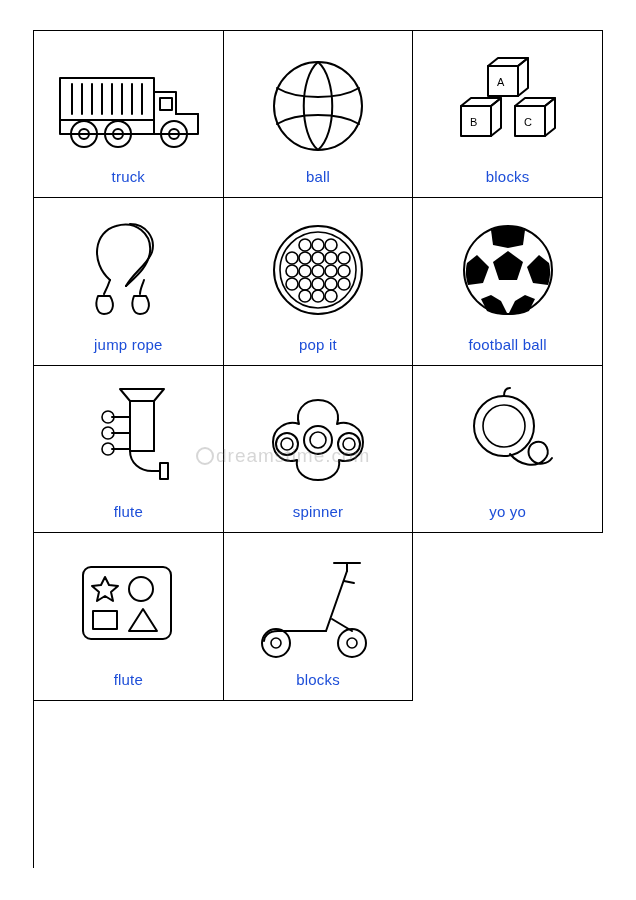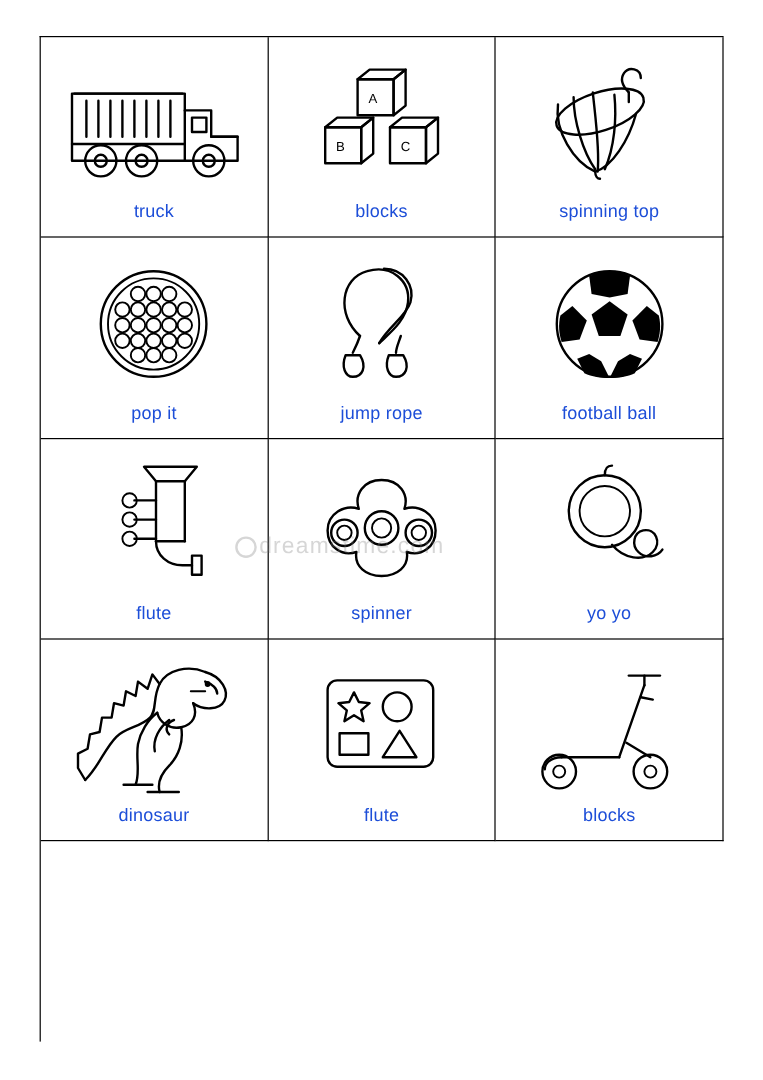--- a/index.html
+++ b/index.html
@@ -127,20 +127,32 @@
         <circle class="s" cx="70" cy="86" r="13"></circle>
         <circle class="s" cx="70" cy="86" r="5"></circle>
         <circle class="s" cx="126" cy="86" r="13"></circle>
         <circle class="s" cx="126" cy="86" r="5"></circle>
         <path class="s" d="M128 66 L150 66"></path>
       </svg>
     </div>
     <div class="label">truck</div>
   </div>
 
+  <div class="cell">
+    <div class="art">
+      <svg width="110" height="110" viewBox="0 0 110 110">
+        <circle class="s" cx="55" cy="58" r="44"></circle>
+        <path class="s" d="M55 14 C36 30 36 86 55 102"></path>
+        <path class="s" d="M55 14 C74 30 74 86 55 102"></path>
+        <path class="s" d="M14 40 C34 52 76 52 96 40"></path>
+        <path class="s" d="M14 76 C34 64 76 64 96 76"></path>
+      </svg>
+    </div>
+    <div class="label">ball</div>
+  </div>
 
   <div class="cell">
     <div class="art">
       <svg width="150" height="110" viewBox="0 0 150 110">
 
         <path class="s" d="M55 18 L85 18 L95 10 L65 10 Z"></path>
         <path class="s" d="M85 18 L85 48 L95 40 L95 10 Z"></path>
         <rect class="s" x="55" y="18" width="30" height="30"></rect>
         <text class="tiny" x="64" y="38">A</text>
 
@@ -151,34 +163,33 @@
 
         <path class="s" d="M82 58 L112 58 L122 50 L92 50 Z"></path>
         <path class="s" d="M112 58 L112 88 L122 80 L122 50 Z"></path>
         <rect class="s" x="82" y="58" width="30" height="30"></rect>
         <text class="tiny" x="91" y="78">C</text>
       </svg>
     </div>
     <div class="label">blocks</div>
   </div>
 
-  <div class="cell">
-    <div class="art">
-      <svg width="140" height="120" viewBox="0 0 140 120">
-        <path class="s" d="M96 22 C96 14 86 12 82 18 C78 24 82 30 86 34"></path>
-        <ellipse class="s" cx="62" cy="50" rx="38" ry="16" transform="rotate(-18 62 50)"></ellipse>
-        <path class="s" d="M27 44 C24 66 40 92 58 100 C72 96 86 74 92 52"></path>
-        <path class="s" d="M58 100 C58 104 60 106 62 106"></path>
-        <path class="s" d="M40 38 C40 58 48 84 58 98"></path>
-        <path class="s" d="M56 34 C58 54 62 82 60 100"></path>
-        <path class="s" d="M74 36 C76 56 74 80 66 98"></path>
-        <path class="s" d="M86 34 L86 42"></path>
-      </svg>
-    </div>
-    <div class="label">spinning top</div>
+
+  <div class="cell">
+    <div class="art">
+      <svg width="120" height="120" viewBox="0 0 120 120">
+        <path class="s" d="M42 70 C22 52 26 22 48 16 C68 10 84 24 82 42 C80 58 66 68 58 76"></path>
+        <path class="s" d="M42 70 C40 76 38 80 36 84"></path>
+        <path class="s" d="M58 76 C66 62 80 54 84 42 C88 28 78 14 62 14"></path>
+        <path class="s" d="M76 70 C74 76 72 80 72 84"></path>
+        <path class="s" d="M30 86 C26 96 30 104 36 104 C44 104 48 96 42 86 Z"></path>
+        <path class="s" d="M66 86 C62 96 66 104 72 104 C80 104 84 96 78 86 Z"></path>
+      </svg>
+    </div>
+    <div class="label">jump rope</div>
   </div>
 
   <div class="cell">
     <div class="art">
       <svg width="110" height="110" viewBox="0 0 110 110">
         <circle class="s" cx="55" cy="55" r="44"></circle>
         <circle class="thin" cx="55" cy="55" r="38"></circle>
         <g class="thin">
           <circle cx="42" cy="30" r="6"></circle>
             <circle cx="55" cy="30" r="6"></circle>
@@ -200,34 +211,20 @@
             <circle cx="81" cy="69" r="6"></circle>
           <circle cx="42" cy="81" r="6"></circle>
             <circle cx="55" cy="81" r="6"></circle>
             <circle cx="68" cy="81" r="6"></circle>
         </g>
       </svg>
     </div>
     <div class="label">pop it</div>
   </div>
 
-  <div class="cell">
-    <div class="art">
-      <svg width="120" height="120" viewBox="0 0 120 120">
-        <path class="s" d="M42 70 C22 52 26 22 48 16 C68 10 84 24 82 42 C80 58 66 68 58 76"></path>
-        <path class="s" d="M42 70 C40 76 38 80 36 84"></path>
-        <path class="s" d="M58 76 C66 62 80 54 84 42 C88 28 78 14 62 14"></path>
-        <path class="s" d="M76 70 C74 76 72 80 72 84"></path>
-        <path class="s" d="M30 86 C26 96 30 104 36 104 C44 104 48 96 42 86 Z"></path>
-        <path class="s" d="M66 86 C62 96 66 104 72 104 C80 104 84 96 78 86 Z"></path>
-      </svg>
-    </div>
-    <div class="label">jump rope</div>
-  </div>
-
 
   <div class="cell">
     <div class="art">
       <svg width="110" height="110" viewBox="0 0 110 110">
         <circle class="s" cx="55" cy="55" r="44"></circle>
         <polygon class="fillblack" points="55,36 70,47 64,65 46,65 40,47"></polygon>
         <path class="fillblack" d="M55 11 C48 11 42 13 38 15 L40 30 L55 33 L70 30 L72 15 C68 13 62 11 55 11 Z"></path>
         <path class="fillblack" d="M14 48 C12 56 13 64 15 70 L30 68 L36 52 L24 40 Z"></path>
         <path class="fillblack" d="M96 48 L86 40 L74 52 L80 68 L95 70 C97 64 98 56 96 48 Z"></path>
         <path class="fillblack" d="M34 96 C40 99 48 100 55 100 L48 86 L38 80 L28 84 Z"></path>
@@ -275,42 +272,20 @@
       <svg width="120" height="110" viewBox="0 0 120 110">
         <circle class="s" cx="56" cy="44" r="30"></circle>
         <circle class="thin" cx="56" cy="44" r="21"></circle>
         <path class="s" d="M56 14 C56 8 58 6 62 6"></path>
         <path class="s" d="M62 72 C72 84 88 86 96 78 C104 70 98 58 88 60 C80 62 78 72 84 78 C90 84 100 82 104 76"></path>
       </svg>
     </div>
     <div class="label">yo yo</div>
   </div>
 
-  <div class="cell">
-    <div class="art">
-      <svg width="150" height="130" viewBox="0 0 150 130">
-        <path class="s" d="M118 20 C104 14 86 18 80 30 C74 42 78 52 72 58 C64 66 52 66 44 74 C34 84 30 98 18 110"></path>
-        <path class="s" d="M118 20 C132 24 138 36 134 44 C130 52 116 52 108 46"></path>
-        <path class="s" d="M108 46 C112 56 108 64 98 66 C88 68 80 62 78 54"></path>
-        <path class="s" d="M98 66 C100 78 96 90 88 98 C82 104 78 112 80 120"></path>
-        <path class="s" d="M80 120 L96 120 M80 120 L70 120"></path>
-        <path class="s" d="M78 54 C70 60 64 70 62 80 C60 92 64 104 60 114"></path>
-        <path class="s" d="M60 114 L74 114 M60 114 L50 114"></path>
-        <path class="s" d="M88 60 C80 66 74 76 76 86"></path>
-        <path class="s" d="M118 28 C124 30 128 34 128 38"></path>
-        <circle class="fillblack" cx="120" cy="30" r="2.4"></circle>
-        <path class="thin" d="M106 36 L118 36"></path>
-
-        <path class="s" d="M80 30 L74 22 L70 34 L62 28 L60 40 L52 36 L50 48 L42 46 L40 58 L32 58 L30 70 L22 72 L20 84 L12 88 L12 100 L18 110"></path>
-
-        <path class="s" d="M92 60 C86 62 84 68 88 72"></path>
-      </svg>
-    </div>
-    <div class="label">dinosaur</div>
-  </div>
 
   <div class="cell">
     <div class="art">
       <svg width="110" height="100" viewBox="0 0 110 100">
         <rect class="s" x="10" y="12" width="88" height="72" rx="8"></rect>
         <path class="s" d="M32 22 L36 30 L45 31 L38 37 L40 46 L32 41 L24 46 L26 37 L19 31 L28 30 Z"></path>
         <circle class="s" cx="68" cy="34" r="12"></circle>
         <rect class="s" x="20" y="56" width="24" height="18"></rect>
         <path class="s" d="M70 54 L84 76 L56 76 Z"></path>
       </svg>

